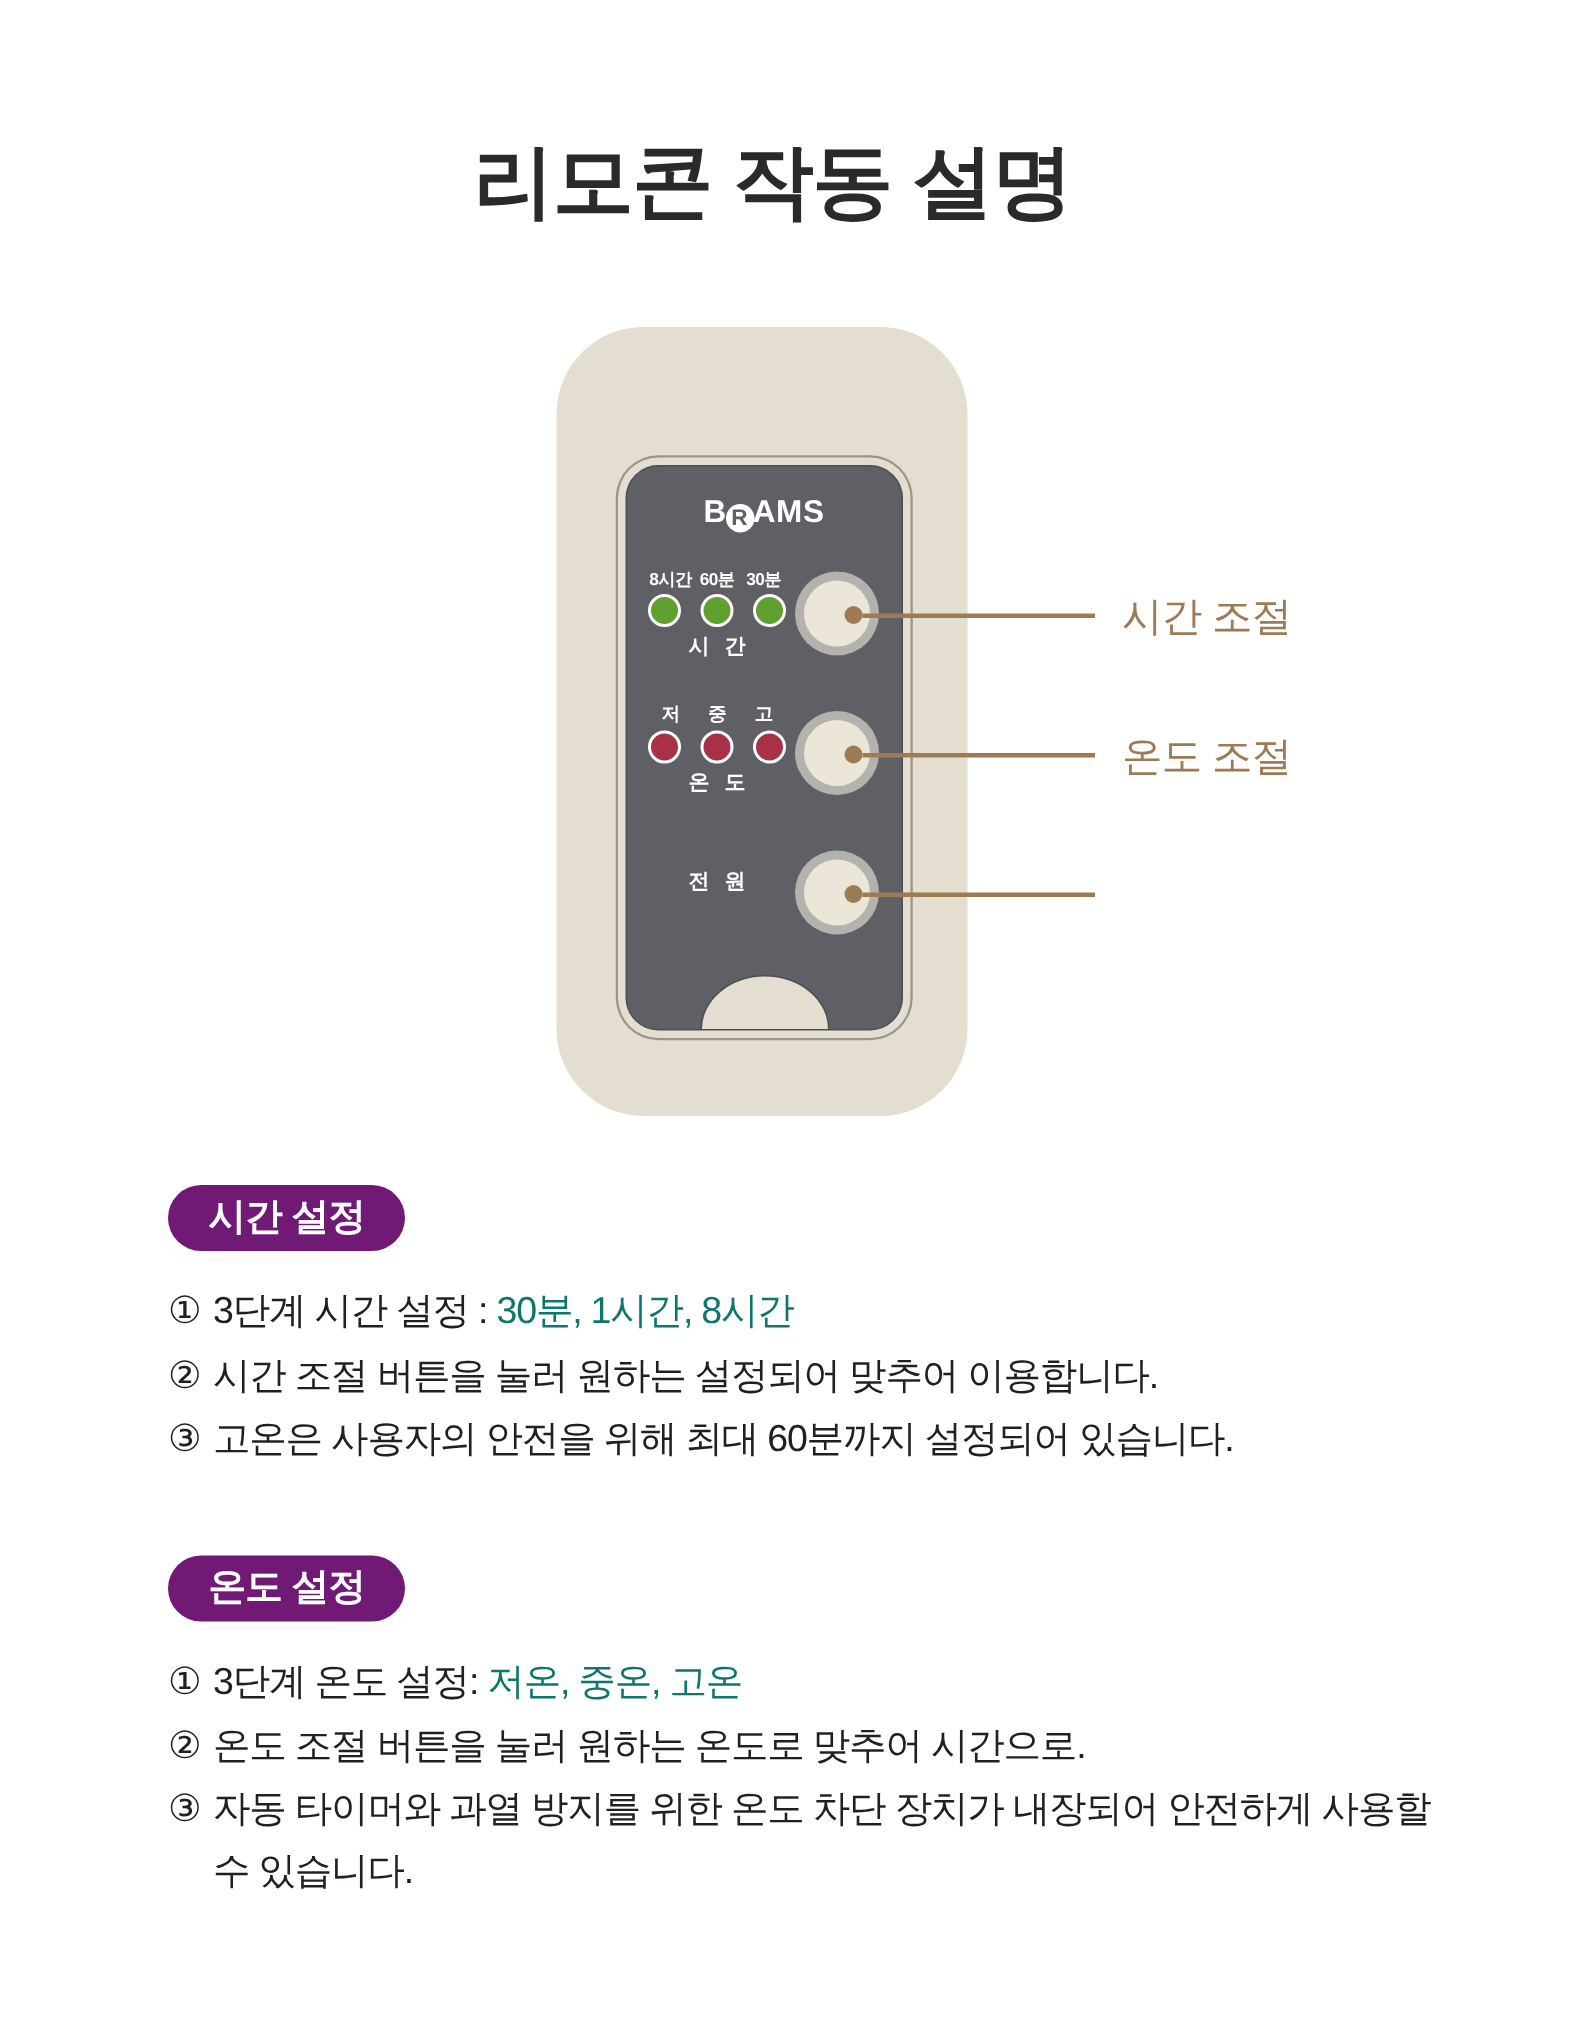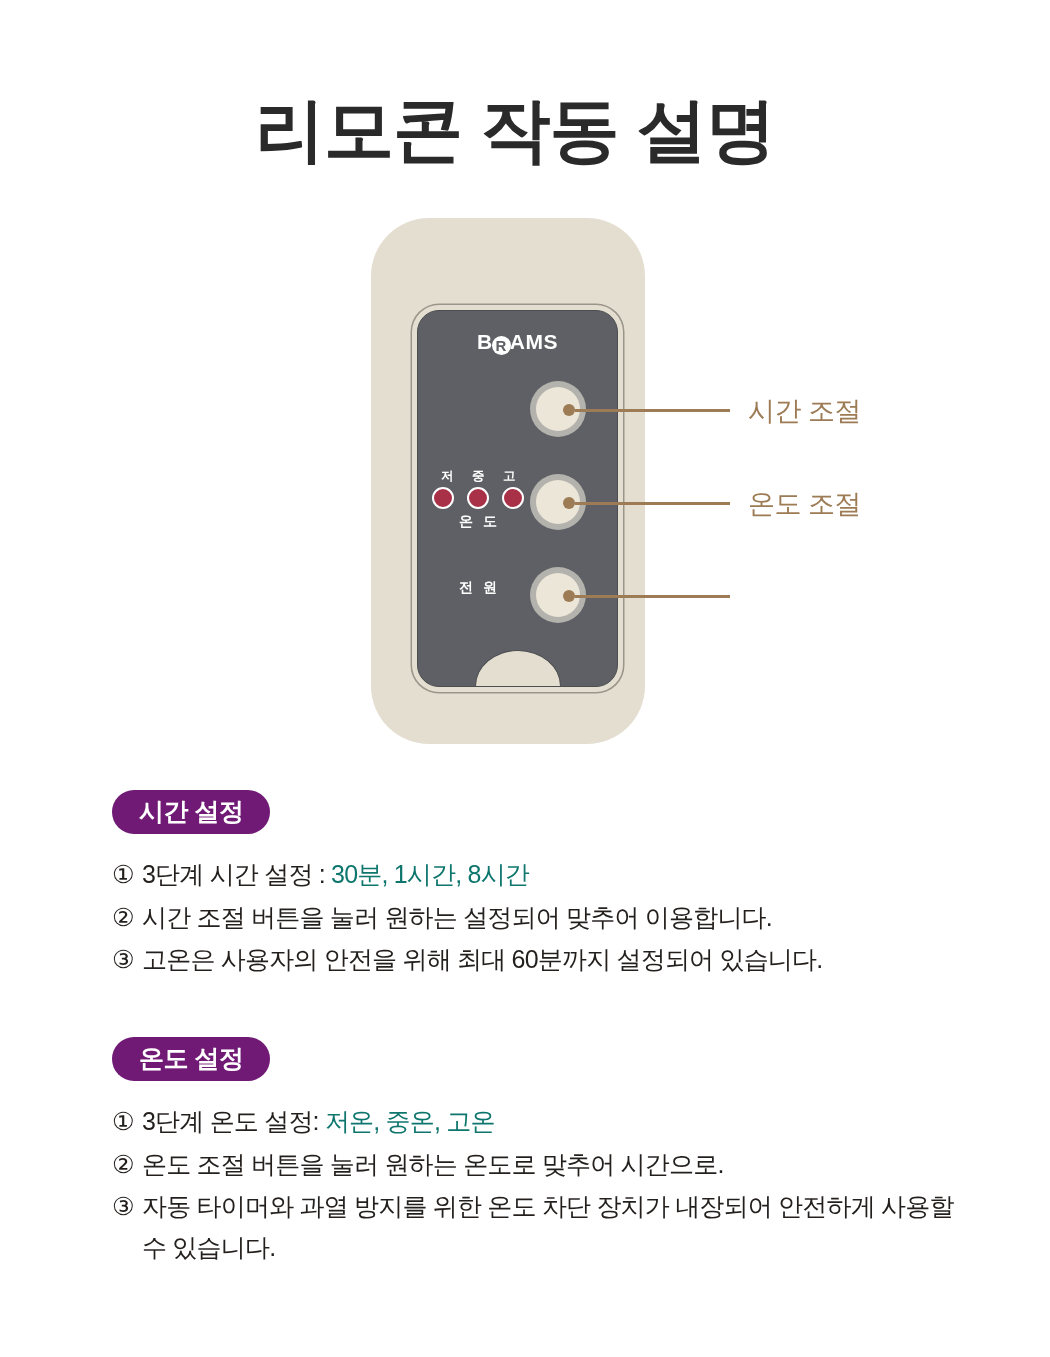--- a/index.html
+++ b/index.html
@@ -16,21 +16,21 @@
     overflow: hidden;
   }
 
   
   .page-title {
     position: absolute;
     top: 92px;
     left: 0;
     width: 1030px;
     text-align: center;
-    font-size: 70px;
+    font-size: 54px;
     font-weight: 700;
     letter-spacing: -1px;
     color: #2a2a2a;
     line-height: 1.1;
   }
 
   
   .diagram {
     position: absolute;
     top: 218px;
@@ -53,21 +53,20 @@
     position: absolute;
     left: 417px;
     top: 92px;
     width: 183px;
     height: 375px;
     background: #5e6065;
     border: 1.5px solid #4c4e52;
     border-radius: 22px;
     box-shadow: 0 0 0 5px #e4ded0, 0 0 0 6.5px #9a9589;
     overflow: hidden;
-    padding-left: 16px;
   }
 
   
   .panel-notch {
     position: absolute;
     left: 50%;
     transform: translateX(-50%);
     bottom: -36px;
     width: 84px;
     height: 70px;
@@ -277,20 +276,33 @@
 <div class="page-title">리모콘 작동 설명</div>
 
 <div class="diagram">
 
   <div class="remote-body"></div>
 
   <div class="remote-panel">
 
     <div class="brams-logo"><span>B</span><span class="r-mark">R</span><span>AMS</span></div>
 
+    <div class="led-group time">
+      <div class="led-caps">
+        <span>8시간</span>
+        <span>60분</span>
+        <span>30분</span>
+      </div>
+      <div class="led-row">
+        <div class="led green"></div>
+        <div class="led green"></div>
+        <div class="led green"></div>
+      </div>
+      <div class="led-label">시 간</div>
+    </div>
 
     <div class="led-group temp">
       <div class="led-caps">
         <span>저</span>
         <span>중</span>
         <span>고</span>
       </div>
       <div class="led-row">
         <div class="led red"></div>
         <div class="led red"></div>

